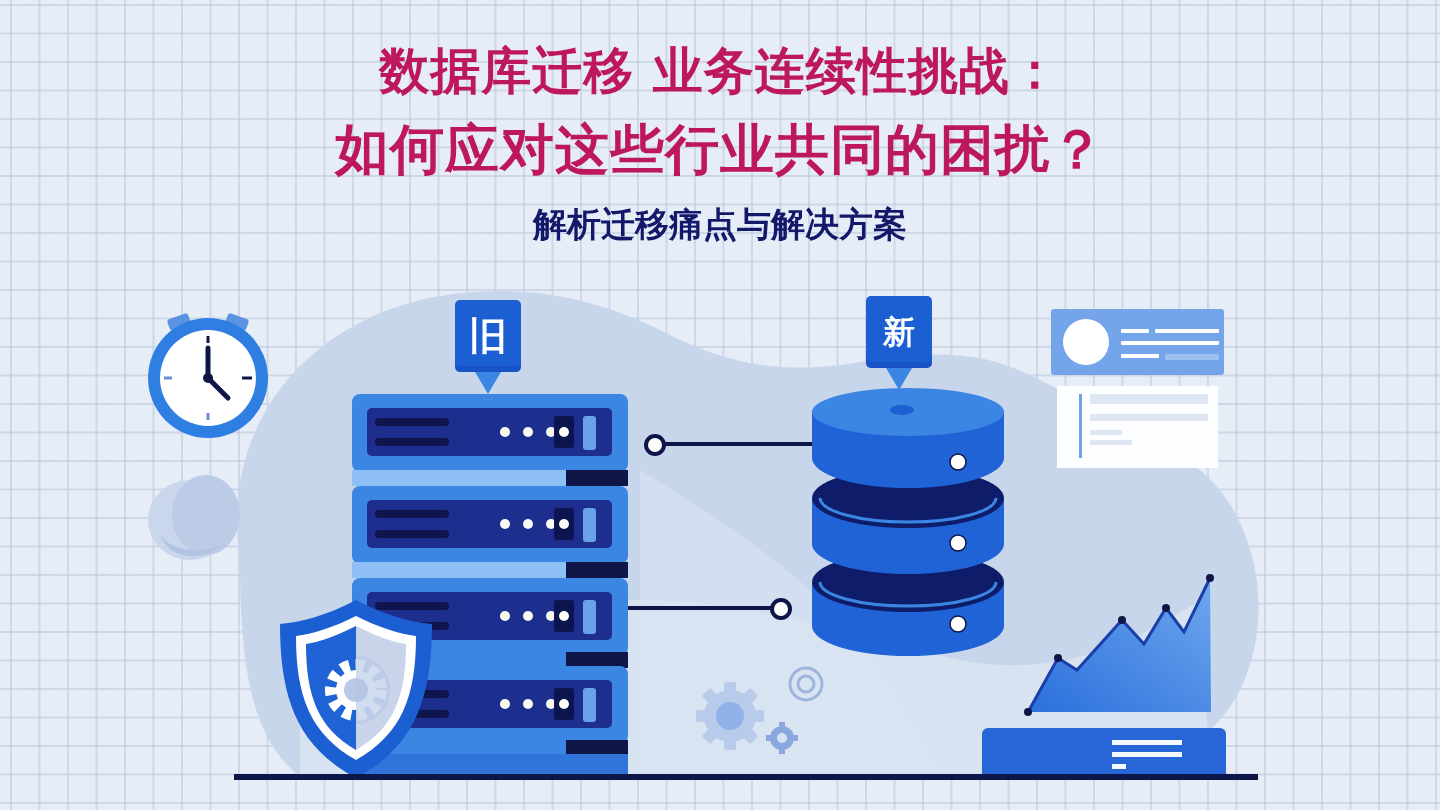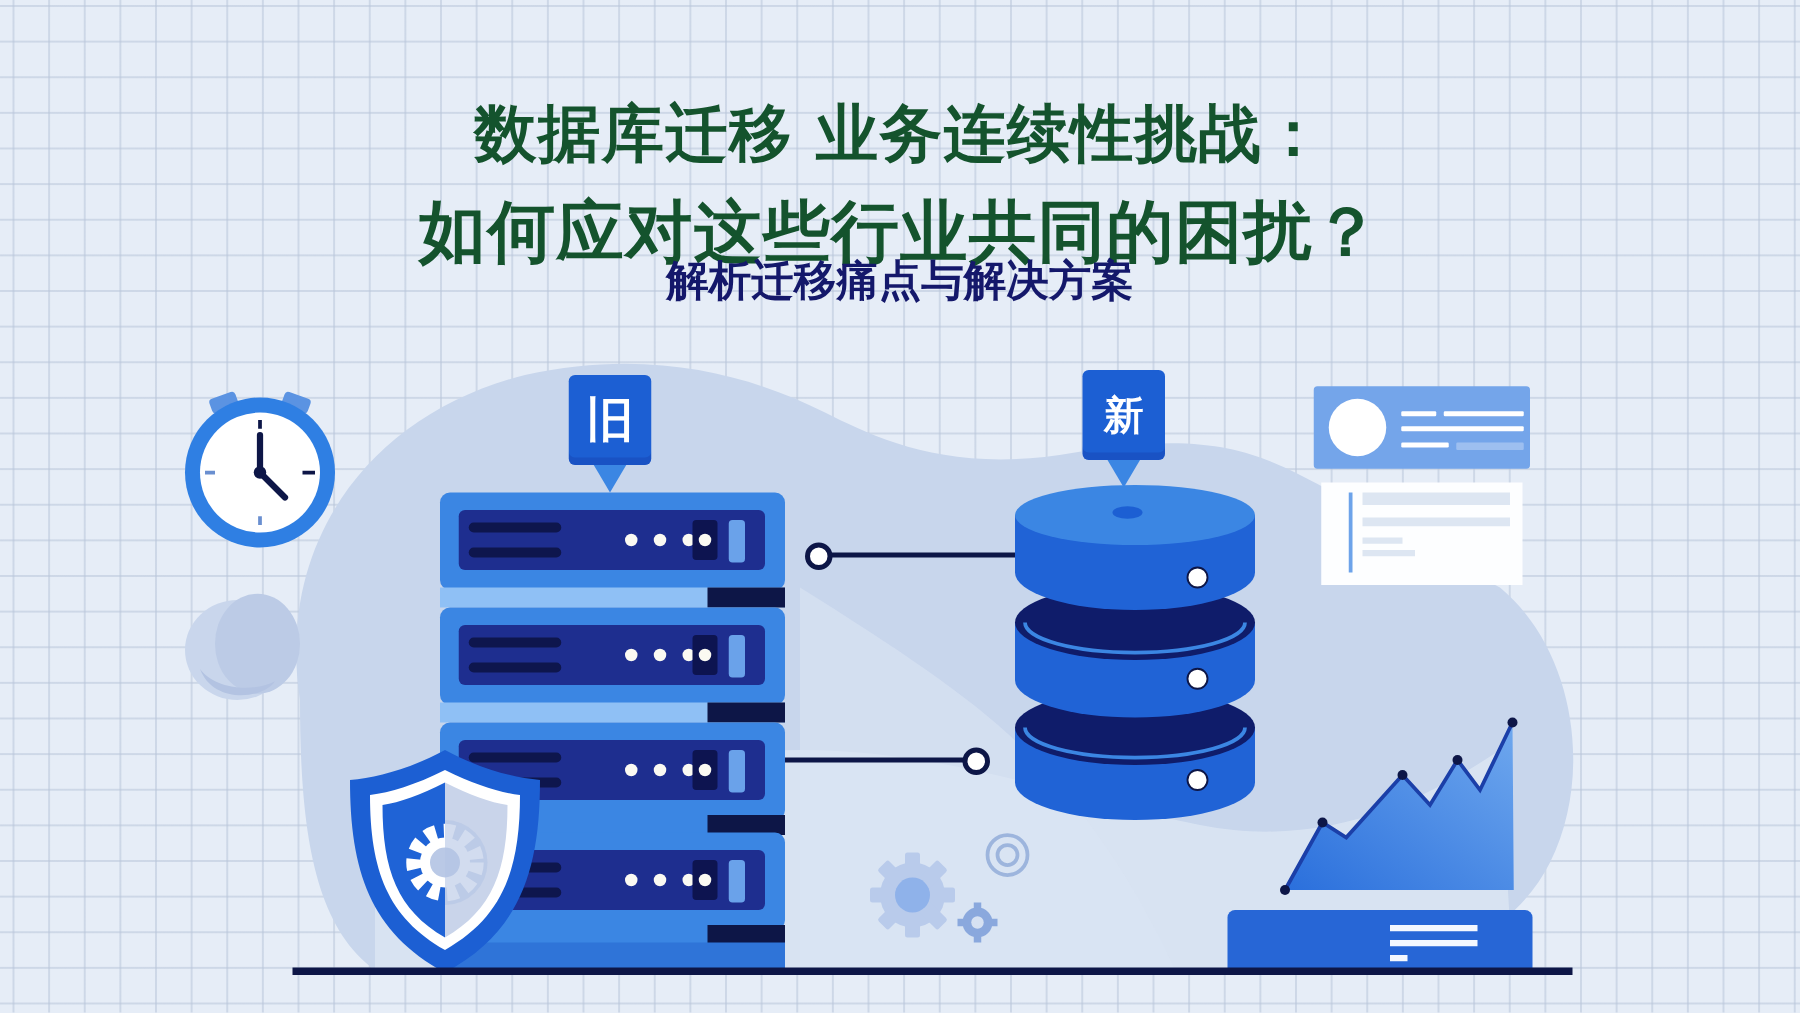--- a/index.html
+++ b/index.html
@@ -14,23 +14,22 @@
         linear-gradient(to bottom, rgba(185,198,218,0.55) 1.5px, transparent 1.5px);
       background-size: 28.5px 28.5px;
       background-position: 10px 4px;
       font-family: "DejaVu Sans", "Liberation Sans", sans-serif;
     }
     .abs { position: absolute; }
 
     
     .title-line {
       position: absolute; left: 0; width: 1440px; text-align: center;
-      color: #14532d; font-weight: 900; letter-spacing: 1px;
+      color: #be185d; font-weight: 900; letter-spacing: 1px;
       font-family: "DejaVu Sans", sans-serif;
-      margin-top: 36px;
     }
     .title-1 { top: 38px; font-size: 50px; }
     .title-2 { top: 114px; font-size: 54px; }
     .subtitle {
       position: absolute; top: 202px; left: 0; width: 1440px; text-align: center;
       color: #14186b; font-weight: 700; font-size: 34px;
       font-family: "DejaVu Sans", sans-serif;
     }
 
     

